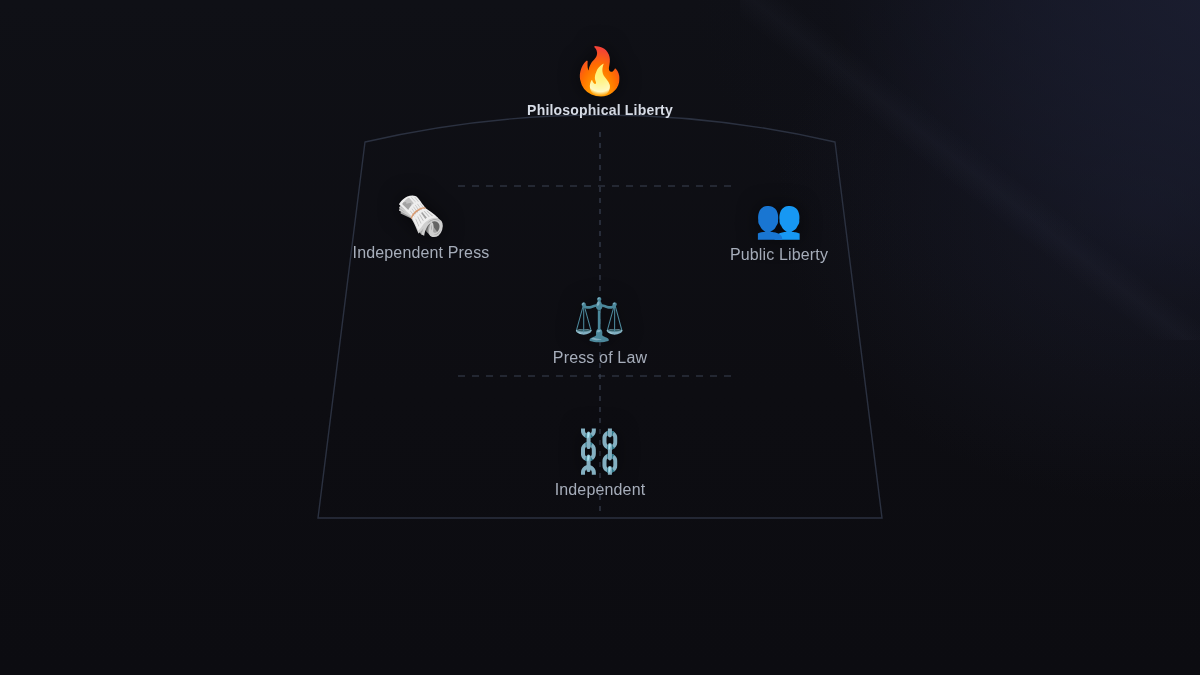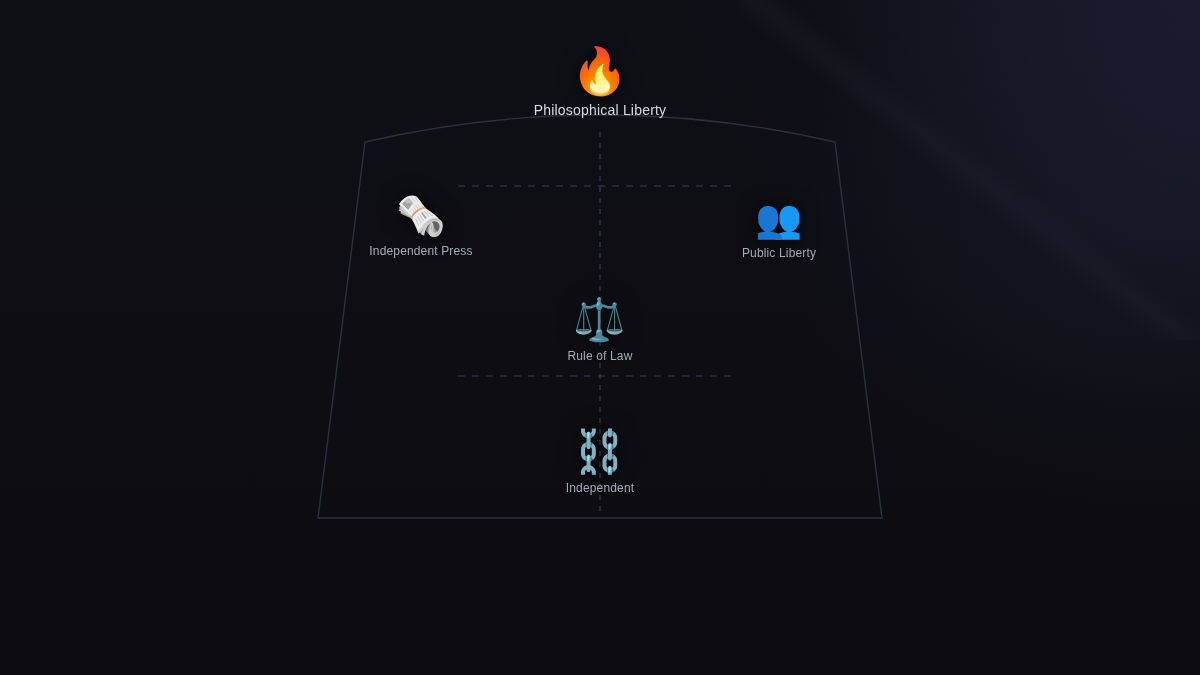--- a/index.html
+++ b/index.html
@@ -43,32 +43,32 @@
     transform:translateX(-50%);
     white-space:nowrap;
   }
   .node .glyph {
     line-height:1;
     font-family:"DejaVu Sans", sans-serif;
     filter:drop-shadow(0 0 10px rgba(0,0,0,0.55));
   }
   .node .caption {
     margin-top:8px;
-    font-size:12px;
+    font-size:16px;
     letter-spacing:0.15px;
     color:#a7aebb;
   }
 
   
   #node-root { left:600px; top:48px; }
   #node-root .glyph { font-size:46px; }
   #node-root .caption {
     margin-top:8px;
     font-size:14px;
-    font-weight:normal;
+    font-weight:bold;
     color:#d7dce6;
     letter-spacing:0.2px;
   }
 
   #node-press    { left:421px; top:196px; }
   #node-press .glyph { font-size:40px; }
 
   #node-assembly { left:779px; top:200px; }
   #node-assembly .glyph { font-size:38px; }
 
@@ -110,21 +110,21 @@
     <div class="caption">Independent Press</div>
   </div>
 
   <div class="node" id="node-assembly">
     <div class="glyph">👥</div>
     <div class="caption">Public Liberty</div>
   </div>
 
   <div class="node" id="node-law">
     <div class="glyph">⚖️</div>
-    <div class="caption">Rule of Law</div>
+    <div class="caption">Press of Law</div>
   </div>
 
   <div class="node" id="node-indep">
     <div class="glyph">⛓️</div>
     <div class="caption">Independent</div>
   </div>
 </div>
 
 <div id="footer">
 

